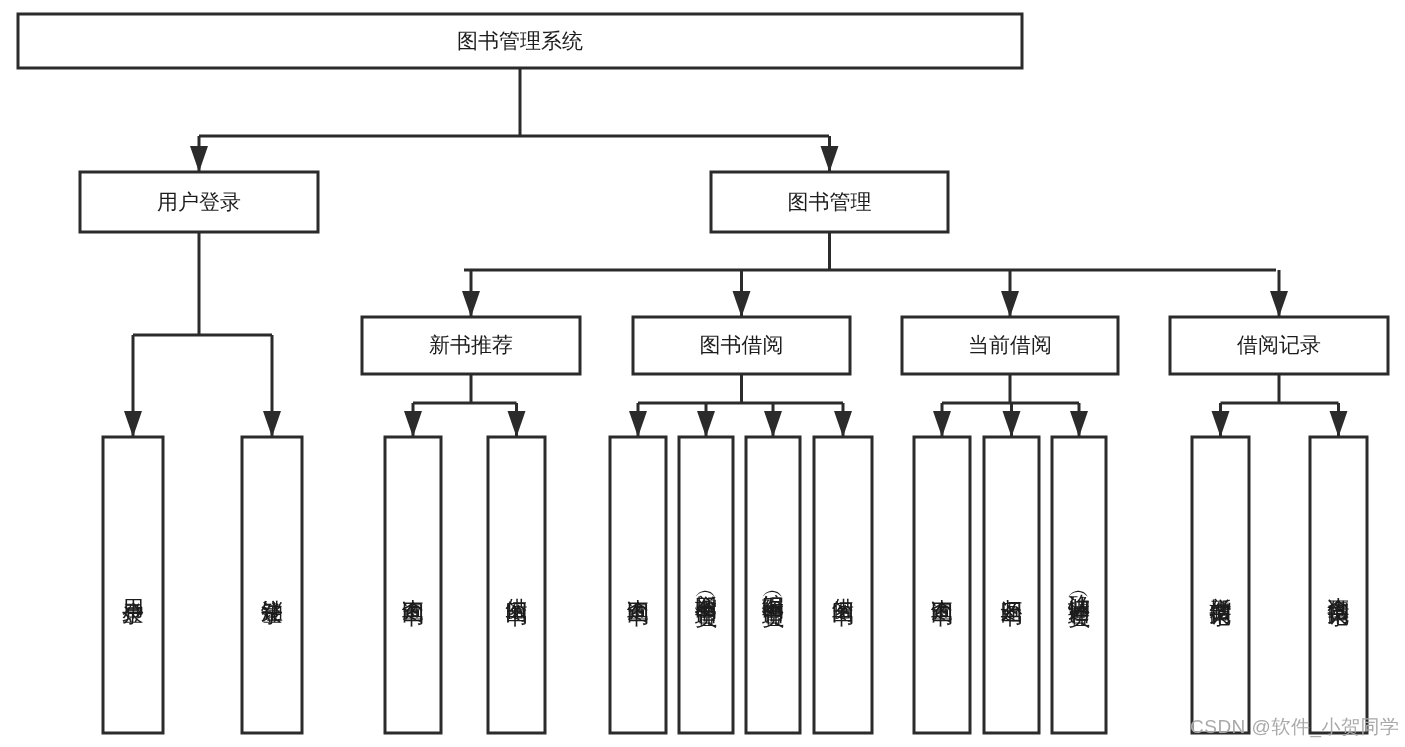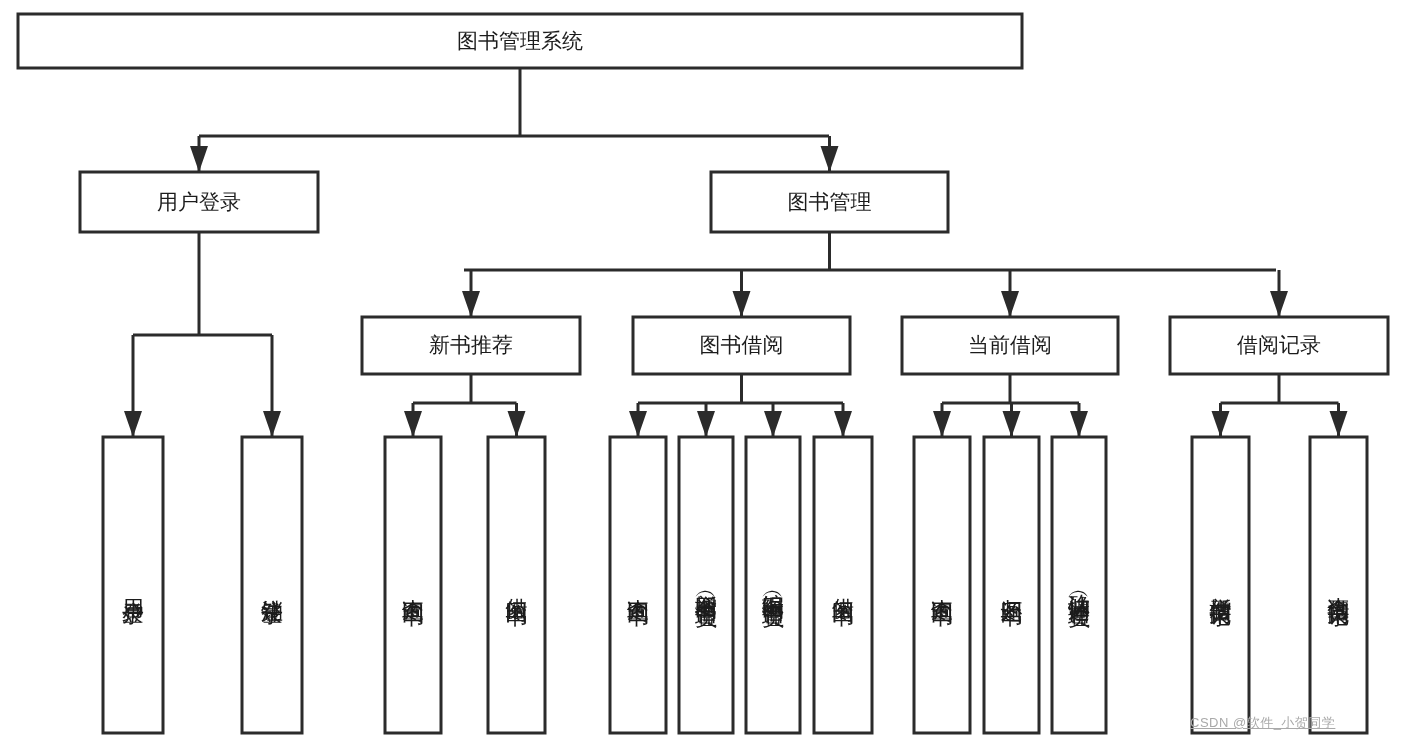--- a/index.html
+++ b/index.html
@@ -63,25 +63,24 @@
     align-items: center;
     justify-content: center;
     text-align: center;
     white-space: normal;
     pointer-events: none;
     overflow: hidden;
   }
   .watermark {
     position: absolute;
     font-family: "Liberation Sans", "DejaVu Sans", sans-serif;
-    font-size: 13px;
+    font-size: 19px;
     color: #a9a9a9;
     white-space: nowrap;
     letter-spacing: 0.5px;
-    text-decoration: underline;
   }
 </style>
 </head>
 <body>
 
 <div id="diagram-root">
 
   <svg id="tree-svg" viewBox="0 0 1405 747" xmlns="http://www.w3.org/2000/svg">
     <g id="connector-layer">
         <line x1="520" y1="68" x2="520" y2="136" class="connector"></line>

